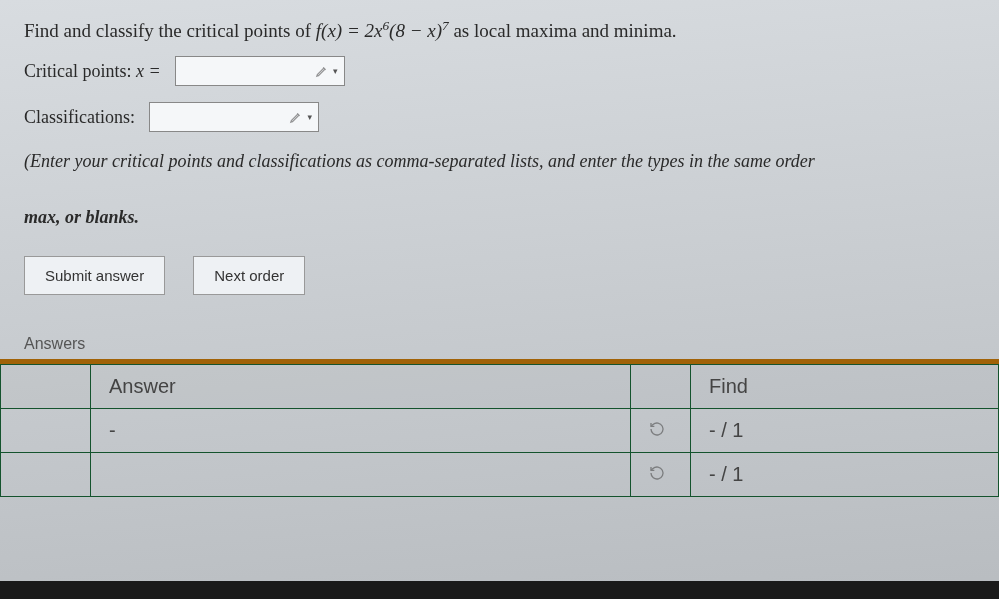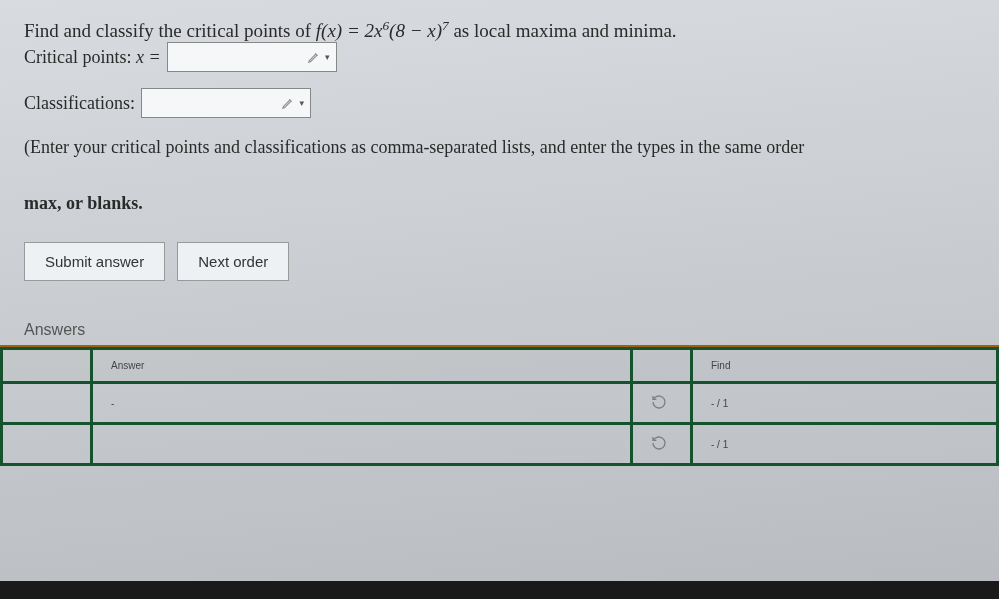--- a/index.html
+++ b/index.html
@@ -10,31 +10,32 @@
       width: 999px;
       height: 599px;
       overflow: hidden;
       position: relative;
     }
     .content {
       padding: 18px 24px 0 24px;
     }
     .question-text {
       font-size: 19px;
+      margin-bottom: 14px;
       font-family: Georgia, serif;
     }
     .math { font-style: italic; font-family: Georgia, serif; }
     .sup { font-size: 0.7em; vertical-align: super; }
     .input-row {
       display: flex;
       align-items: center;
       margin-bottom: 16px;
       font-size: 18px;
     }
-    .input-label { margin-right: 6px; }
+    .input-label { margin-right: 14px; }
     .answer-input {
       border: 1px solid #888;
       background: #f5f7f9;
       height: 30px;
       width: 170px;
       position: relative;
       display: flex;
       align-items: center;
       justify-content: flex-end;
       padding-right: 6px;
@@ -42,54 +43,55 @@
     .answer-input.wide { width: 170px; }
     .pencil-icon {
       display: inline-flex;
       align-items: center;
       gap: 2px;
     }
     .pencil-icon svg { width: 14px; height: 14px; opacity: 0.55; }
     .dropdown-arrow { font-size: 9px; color: #555; margin-left: 2px; }
     .instructions {
       font-size: 18px;
+      font-style: italic;
       line-height: 1.55;
       margin-bottom: 24px;
       font-family: Georgia, serif;
     }
     .button-row {
       display: flex;
-      gap: 12px;
+      gap: 28px;
       margin-bottom: 40px;
     }
     .btn {
       font-family: Arial, Helvetica, sans-serif;
       font-size: 15px;
       padding: 10px 20px;
       border: 1px solid #999;
       background: #eef1f4;
       color: #333;
       cursor: pointer;
     }
     .answers-heading {
       font-family: Arial, Helvetica, sans-serif;
       font-size: 16px;
       color: #555;
       padding: 0 24px 6px 24px;
-      border-bottom: 2px solid #a16207;
+      border-bottom: 5px solid #a16207;
     }
     .answers-table {
       width: 100%;
       border-collapse: collapse;
     }
     .answers-table th, .answers-table td {
-      border: 3px solid #14532d;
+      border: 1px solid #14532d;
       padding: 10px 18px;
       font-family: Arial, Helvetica, sans-serif;
-      font-size: 10px;
+      font-size: 20px;
       text-align: left;
       font-weight: normal;
       color: #444;
     }
     .answers-table th { background: rgba(0,0,0,0.02); }
     .col-try { width: 90px; }
     .col-answer { width: 540px; }
     .col-icon { width: 60px; text-align: center; }
     .retry-icon svg { width: 16px; height: 16px; opacity: 0.55; }
     .bottom-dark {

